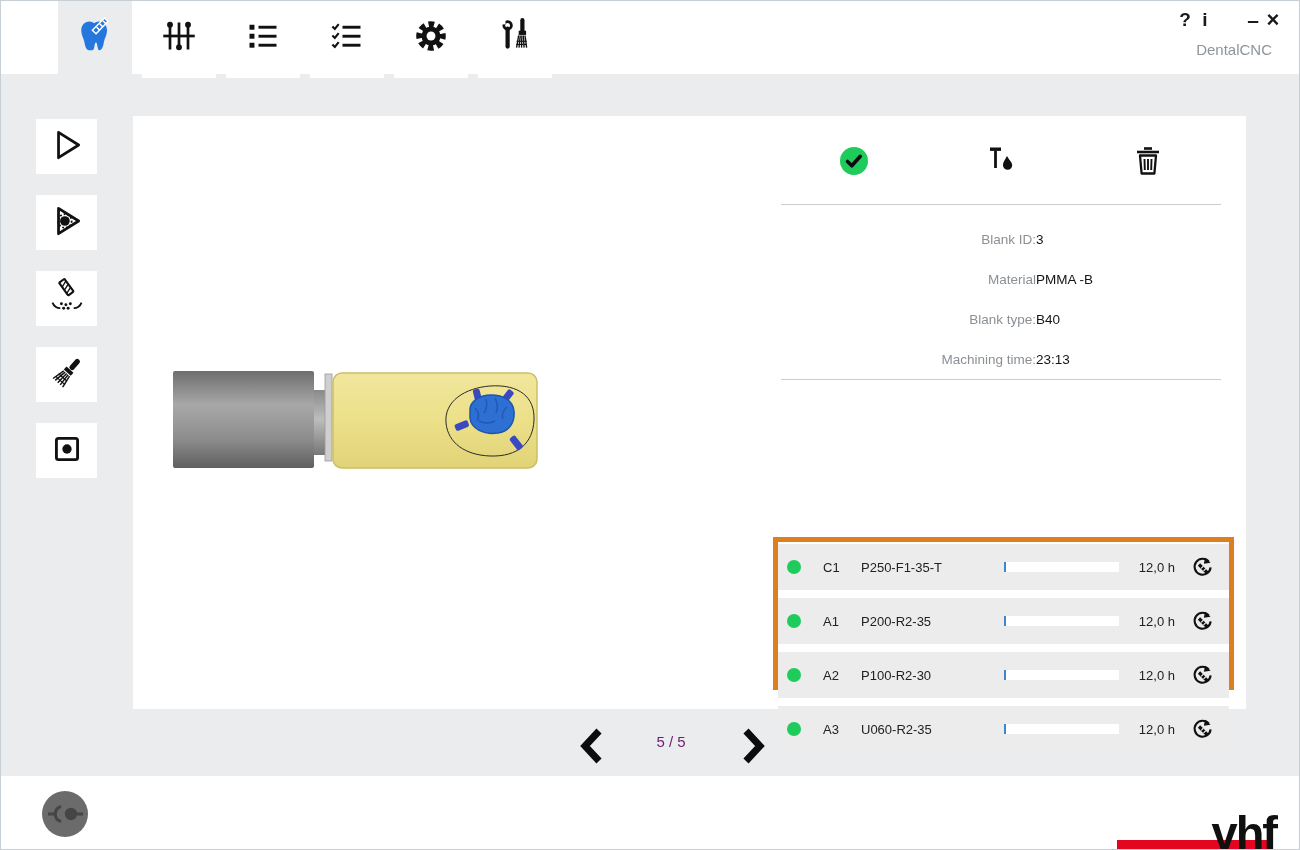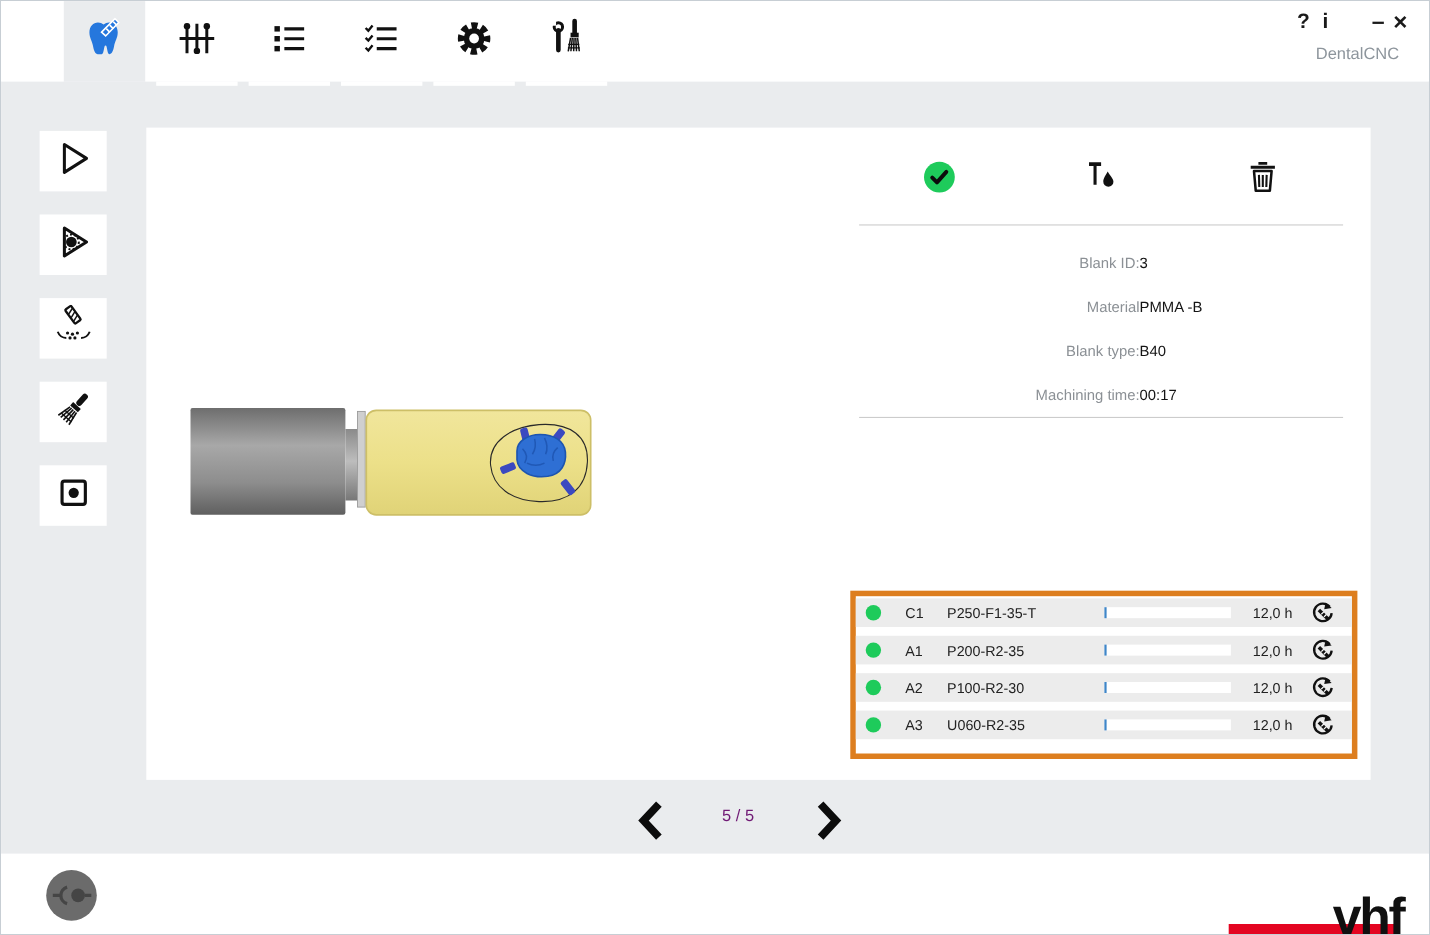--- a/index.html
+++ b/index.html
@@ -49,21 +49,21 @@
   .panel-icons .pi { flex:1; display:flex; justify-content:center; cursor:pointer; }
   .divider { border-top:1px solid #ccc; margin-top:14px; }
 
   .info-rows { margin-top:14px;text-align:right; }
   .info-row { display:flex; height:40px; align-items:center; }
   .info-label { width:255px; font-size:13.5px; color:#8b9095; }
   .info-value { font-size:13.5px; color:#141414; }
 
   .tool-table { position:absolute; left:640px; top:421px; width:461px; height:153px;
                 border:5px solid #dd7e1f; background:#fff; padding:2px 0 1px 0; }
-  .tool-row { height:26px; margin-bottom:8px; background:#ececec; display:flex;
+  .tool-row { height:46px; margin-bottom:8px; background:#ececec; display:flex;
               align-items:center; font-size:13px; color:#222; }
   .tool-row:last-child { margin-bottom:0; }
   .t-dot { width:14px; height:14px; border-radius:50%; background:#1ecb5b; margin-left:9px; }
   .t-pos { width:34px; margin-left:22px; }
   .t-name { width:140px; margin-left:4px; }
   .t-bar { position:relative; width:115px; height:10px; background:#fff; margin-left:3px; }
   .t-fill { position:absolute; left:0; top:0; bottom:0; background:#3f86c8; }
   .t-life { width:50px; text-align:right; margin-left:6px; }
   .t-icon { margin-left:16px; display:flex; cursor:pointer; }
 
@@ -327,21 +327,21 @@
         <div class="info-row">
           <span class="info-label">Material</span>
           <span class="info-value">PMMA -B</span>
         </div>
         <div class="info-row">
           <span class="info-label">Blank type:</span>
           <span class="info-value">B40</span>
         </div>
         <div class="info-row">
           <span class="info-label">Machining time:</span>
-          <span class="info-value">00:17</span>
+          <span class="info-value">23:13</span>
         </div>
       </div>
 
       <div class="divider" style="margin-top:0;"></div>
     </div>
 
     <div class="tool-table">
 
       <div class="tool-row">
         <span class="t-dot"></span>

